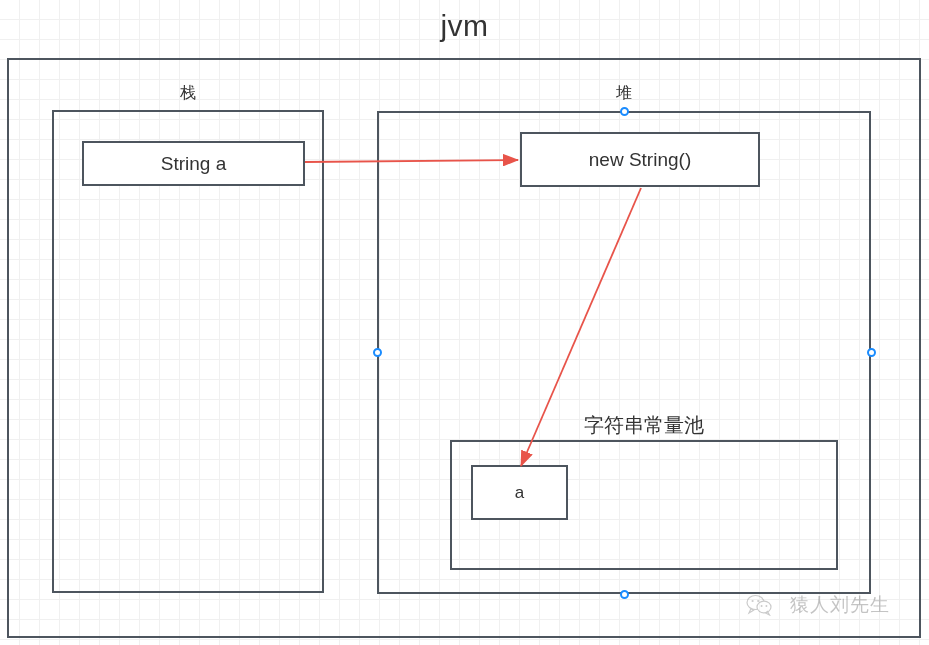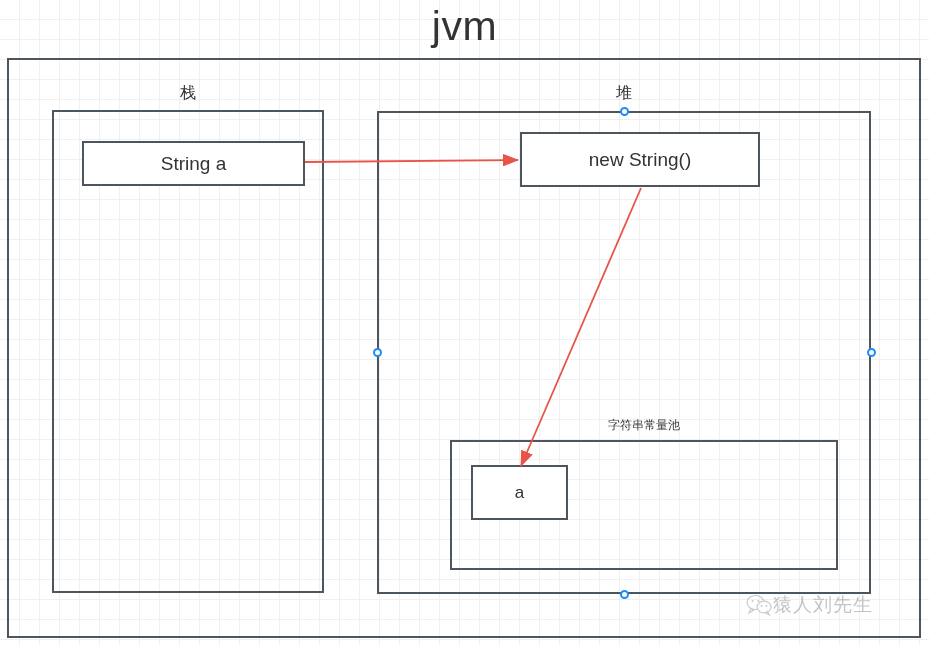--- a/index.html
+++ b/index.html
@@ -25,21 +25,21 @@
     background-position: -1px -1px;
   }
 
   
   .diagram-title {
     position: absolute;
     left: 0;
     top: 4px;
     width: 929px;
     text-align: center;
-    font-size: 41px;
+    font-size: 30px;
     color: #333333;
     font-weight: 400;
     letter-spacing: 0.5px;
     line-height: 44px;
   }
 
   
   .box {
     position: absolute;
     box-sizing: border-box;
@@ -67,21 +67,21 @@
   #stack-label { left: 52px; top: 80px; width: 272px; height: 26px; font-size: 16px; }
   #stack-box   { left: 52px; top: 110px; width: 272px; height: 483px; }
 
   
   #heap-label { left: 377px; top: 80px; width: 494px; height: 26px; font-size: 16px; }
   #heap-box   { left: 377px; top: 111px; width: 494px; height: 483px; }
 
   
   #string-a-box   { left: 82px;  top: 141px; width: 223px; height: 45px; }
   #new-string-box { left: 520px; top: 132px; width: 240px; height: 55px; }
-  #pool-label     { left: 450px; top: 412px; width: 388px; height: 26px; font-size: 12px; }
+  #pool-label     { left: 450px; top: 412px; width: 388px; height: 26px; font-size: 20px; }
   #pool-box       { left: 450px; top: 440px; width: 388px; height: 130px; }
   #a-box          { left: 471px; top: 465px; width: 97px;  height: 55px; }
 
   .node-text {
     position: absolute;
     left: 0; top: 0; right: 0; bottom: 0;
     display: flex;
     align-items: center;
     justify-content: center;
     font-size: 18px;
@@ -118,21 +118,21 @@
   #handle-bottom { left: 624px; top: 594px; }
   #handle-top    { left: 624px; top: 111px; }
 
   
   #watermark {
     position: absolute;
     left: 746px;
     top: 592px;
     display: flex;
     align-items: center;
-    gap: 1px;
+    gap: 18px;
     opacity: 0.45;
   }
   #watermark .wm-text {
     font-size: 19px;
     color: #7d7d7d;
     letter-spacing: 1px;
     white-space: nowrap;
   }
 </style>
 </head>

